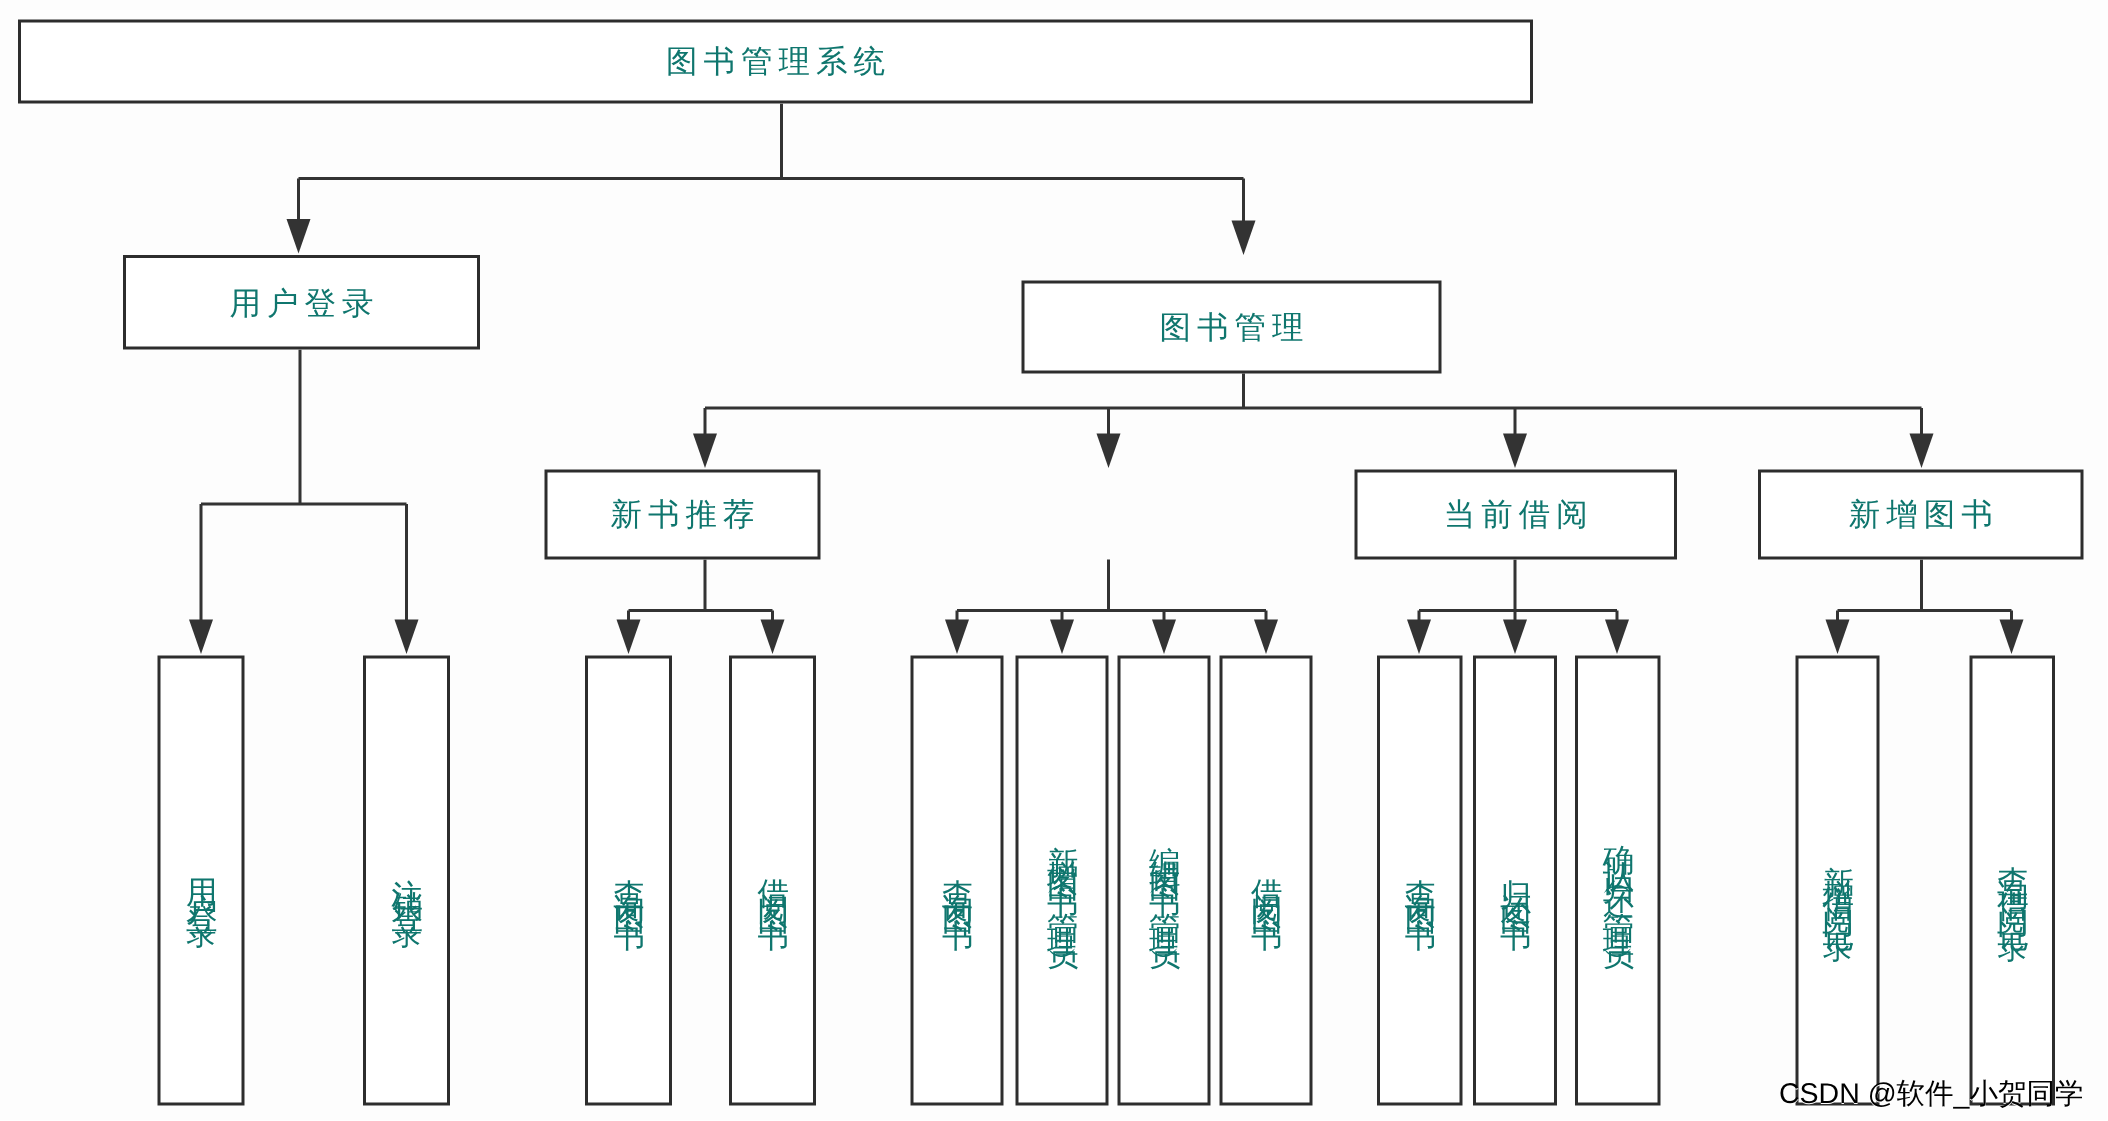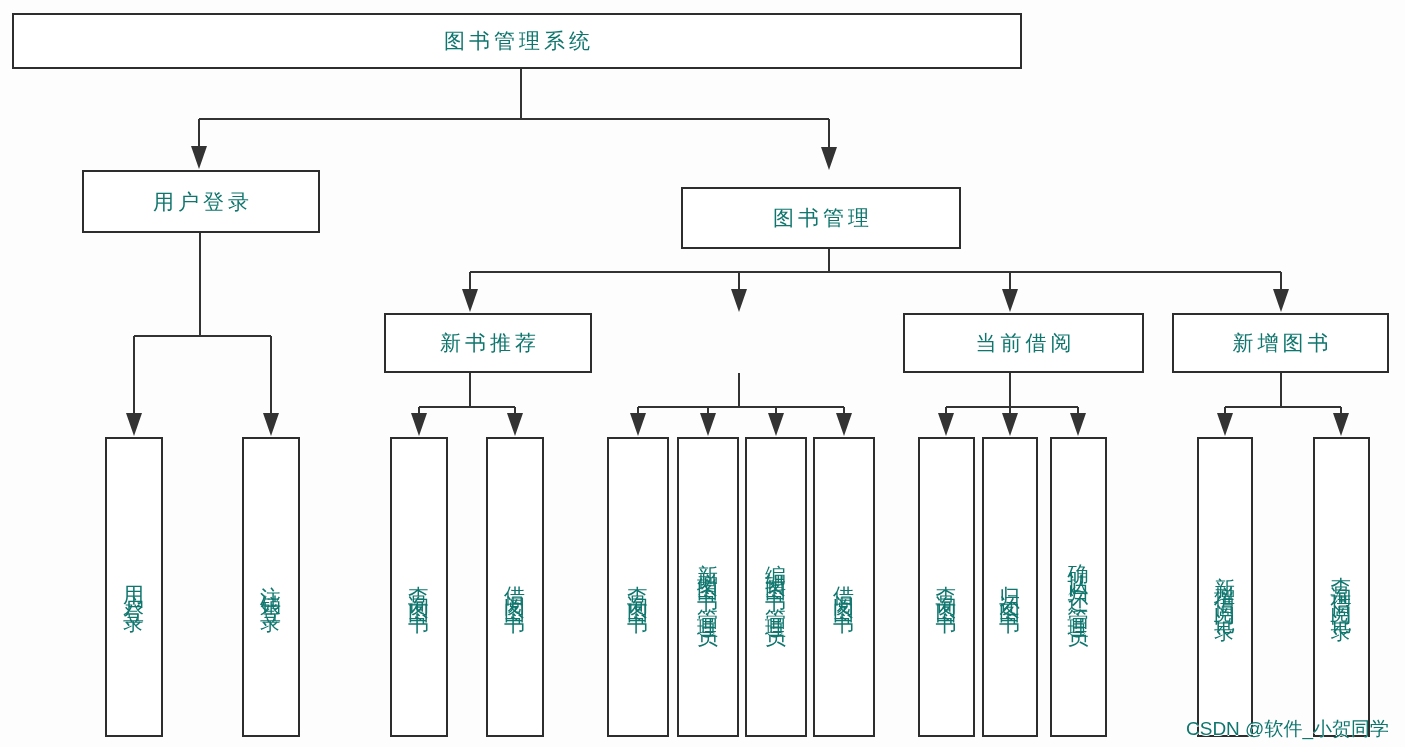--- a/index.html
+++ b/index.html
@@ -34,43 +34,43 @@
   .hlabel {
     font-size: 21px;
     letter-spacing: 4px;
     white-space: nowrap;
     text-indent: 4px; 
   }
   .root  { left: 12px;  top: 13px;  width: 1010px; height: 56px; }
   .lvl2-login { left: 82px;  top: 170px; width: 238px; height: 63px; }
   .lvl2-mgmt  { left: 681px; top: 171px; width: 280px; height: 62px; margin-top: 16px; }
   .lvl3 { top: 313px; height: 60px; }
-  .lvl3-recommend { left: 384px;  width: 208px; }
+  .lvl3-recommend { left: 363px;  width: 184px; }
   .lvl3-borrow    { left: 632px;  width: 214px; }
-  .lvl3-current   { left: 903px;  width: 241px; }
+  .lvl3-current   { left: 903px;  width: 215px; }
   .lvl3-records   { left: 1172px; width: 217px; }
   .vbox {
     top: 437px;
     height: 300px;
   }
   .vlabel {
     writing-mode: vertical-rl;
     text-orientation: mixed;
     font-size: 21px;
     letter-spacing: 9px;
     line-height: 1;
     white-space: nowrap;
   }
   #watermark {
     position: absolute;
     left: 1186px;
     top: 716px;
     width: 210px;
     font-size: 19px;
-    color: #0f766e;
+    color: #000000;
     text-shadow: 0 1px 0 #ffffff;
     white-space: nowrap;
   }
 </style>
 </head>
 <body>
 
 <div id="stage">
 
   <svg id="connectors" viewBox="0 0 1405 747" xmlns="http://www.w3.org/2000/svg">

